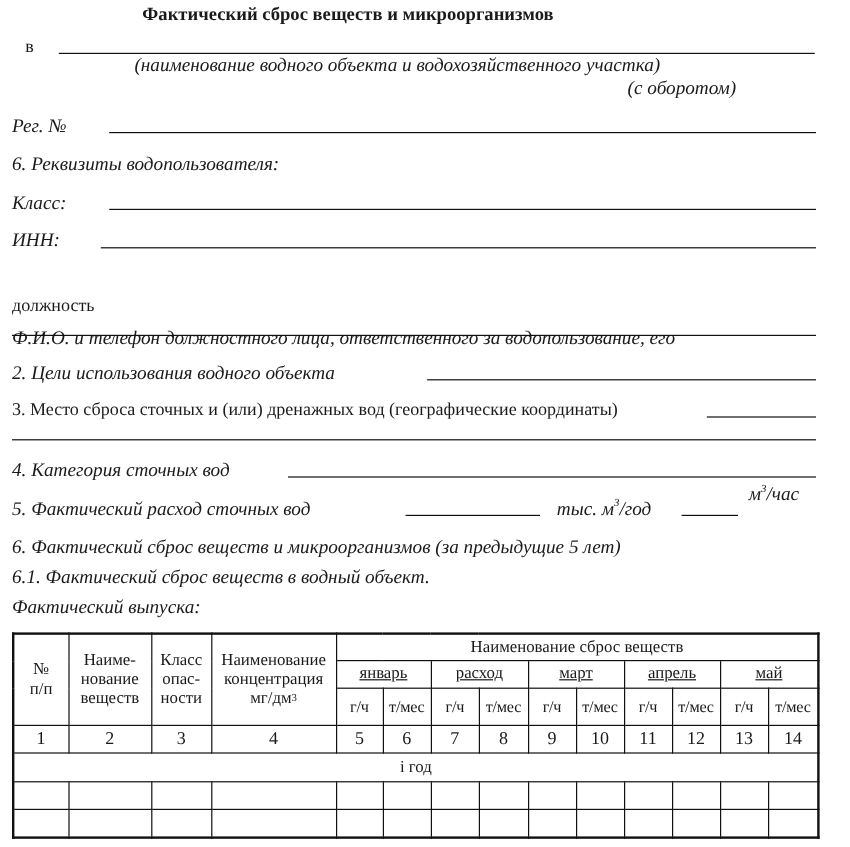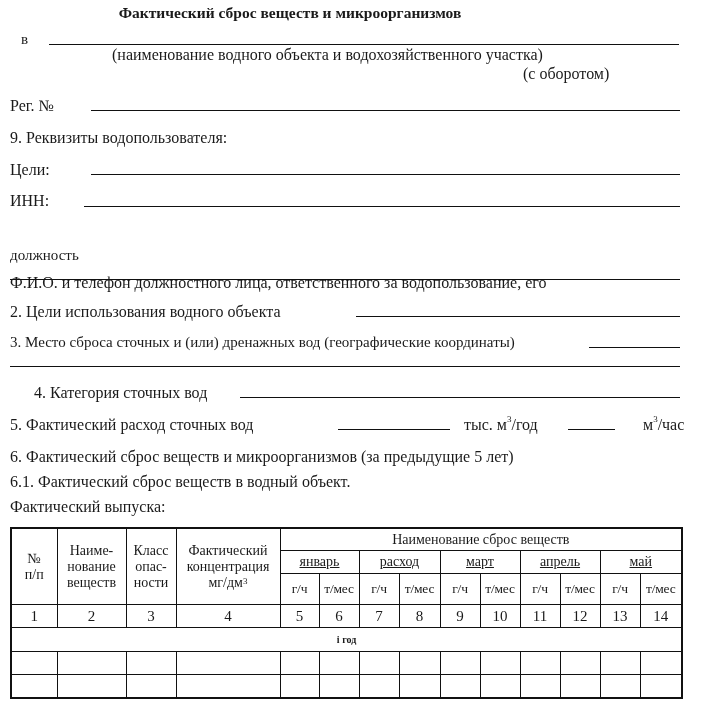--- a/index.html
+++ b/index.html
@@ -3,83 +3,83 @@
 <meta charset="utf-8">
 <style>
   html, body { margin: 0; padding: 0; background: #ffffff; }
   body {
     width: 708px; height: 706px; position: relative; overflow: hidden;
     font-family: "Liberation Serif", "DejaVu Serif", serif;
     color: #1a1a1a;
   }
   .abs { position: absolute; white-space: nowrap; }
   .title { left: 0; width: 580px; top: 4px; text-align: center; font-weight: bold; font-size: 15.5px; }
-  .txt { font-size: 16px; }
+  .txt { font-size: 16px; font-style: italic; }
   .small { font-size: 15px; }
   .line { position: absolute; height: 0; border-top: 1.6px solid #111; }
   sup { font-size: 9px; vertical-align: top; position: relative; top: -2px; }
 
   table.grid {
     position: absolute; left: 10px; top: 527px; width: 671px;
     border-collapse: collapse; table-layout: fixed;
     font-family: "Liberation Serif", "DejaVu Serif", serif;
     font-size: 14px; border: 2px solid #111;
   }
   table.grid td {
     border: 1.3px solid #111; text-align: center; vertical-align: middle;
     padding: 0; line-height: 16px; overflow: hidden;
   }
   .r1 td { height: 21px; }
   .r2 td { height: 22px; text-decoration: underline; }
   .r3 td { height: 30px; margin-top: 21px; }
   .rn td { height: 22px; font-size: 15px; }
-  .ry td { height: 23px; font-weight: bold; font-size: 10px; }
+  .ry td { height: 23px; font-weight: normal; font-size: 14px; }
   .re td { height: 22px; }
   .unit { font-size: 13.5px; letter-spacing: -0.2px; }
 </style>
 </head>
 <body>
 
 <div class="abs title">Фактический сброс веществ и микроорганизмов</div>
 
 <div class="abs small" style="left:21px; top:31px;">в</div>
 <div class="line" style="left:49px; top:44px; width:630px;"></div>
 <div class="abs txt" style="left:112px; top:46px;">(наименование водного объекта и водохозяйственного участка)</div>
 <div class="abs txt" style="left:523px; top:65px;">(с оборотом)</div>
 
 <div class="abs txt" style="left:10px; top:97px;">Рег. №</div>
 <div class="line" style="left:91px; top:110px; width:589px;"></div>
 
-<div class="abs txt" style="left:10px; top:129px;">9. Реквизиты водопользователя:</div>
+<div class="abs txt" style="left:10px; top:129px;">6. Реквизиты водопользователя:</div>
 
-<div class="abs txt" style="left:10px; top:161px;">Цели:</div>
+<div class="abs txt" style="left:10px; top:161px;">Класс:</div>
 <div class="line" style="left:91px; top:174px; width:589px;"></div>
 
 <div class="abs txt" style="left:10px; top:192px;">ИНН:</div>
 <div class="line" style="left:84px; top:206px; width:596px;"></div>
 
 <div class="abs txt" style="left:10px; top:229px;margin-top:45px;">Ф.И.О. и телефон должностного лица, ответственного за водопользование, его</div>
 <div class="abs small" style="left:10px; top:247px;text-align:right;">должность</div>
 <div class="line" style="left:10px; top:279px; width:670px;"></div>
 
 <div class="abs txt" style="left:10px; top:303px;">2. Цели использования водного объекта</div>
 <div class="line" style="left:356px; top:316px; width:324px;"></div>
 
 <div class="abs small" style="left:10px; top:334px;">3. Место сброса сточных и (или) дренажных вод (географические координаты)</div>
 <div class="line" style="left:589px; top:347px; width:91px;"></div>
 <div class="line" style="left:10px; top:366px; width:670px;"></div>
 
-<div class="abs txt" style="left:10px; top:384px;margin-left:24px;">4. Категория сточных вод</div>
+<div class="abs txt" style="left:10px; top:384px;">4. Категория сточных вод</div>
 <div class="line" style="left:240px; top:397px; width:440px;"></div>
 
 <div class="abs txt" style="left:10px; top:416px;">5. Фактический расход сточных вод</div>
 <div class="line" style="left:338px; top:429px; width:112px;"></div>
 <div class="abs txt" style="left:464px; top:416px;"><span>тыс. м</span><sup>3</sup><span>/год</span></div>
 <div class="line" style="left:568px; top:429px; width:47px;"></div>
-<div class="abs txt" style="left:624px; top:416px;margin-left:19px;"><span>м</span><sup>3</sup><span>/час</span></div>
+<div class="abs txt" style="left:624px; top:404px;"><span>м</span><sup>3</sup><span>/час</span></div>
 
 <div class="abs txt" style="left:10px; top:448px;">6. Фактический сброс веществ и микроорганизмов (за предыдущие 5 лет)</div>
 <div class="abs txt" style="left:10px; top:473px;">6.1. Фактический сброс веществ в водный объект.</div>
 <div class="abs txt" style="left:10px; top:498px;">Фактический выпуска:</div>
 
 <table class="grid">
   <colgroup>
     <col style="width:46px">
       <col style="width:69px">
       <col style="width:50px">
@@ -105,21 +105,21 @@
       <div>Наиме-</div>
       <div>нование</div>
       <div>веществ</div>
     </td>
     <td rowspan="3">
       <div>Класс</div>
       <div>опас-</div>
       <div>ности</div>
     </td>
     <td rowspan="3">
-      <div>Фактический</div>
+      <div>Наименование</div>
       <div>концентрация</div>
       <div><span>мг/дм</span><sup>3</sup></div>
     </td>
     <td colspan="10">Наименование сброс веществ</td>
   </tr>
   <tr class="r2">
     <td colspan="2">январь</td>
     <td colspan="2">расход</td>
     <td colspan="2">март</td>
     <td colspan="2">апрель</td>

